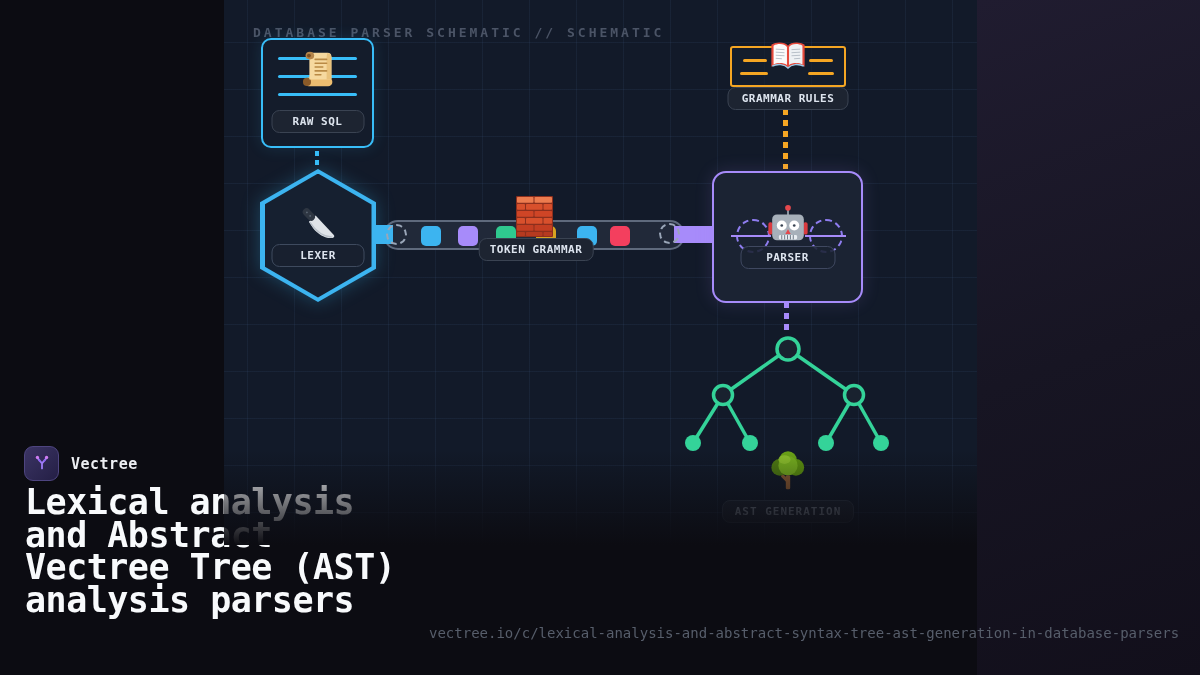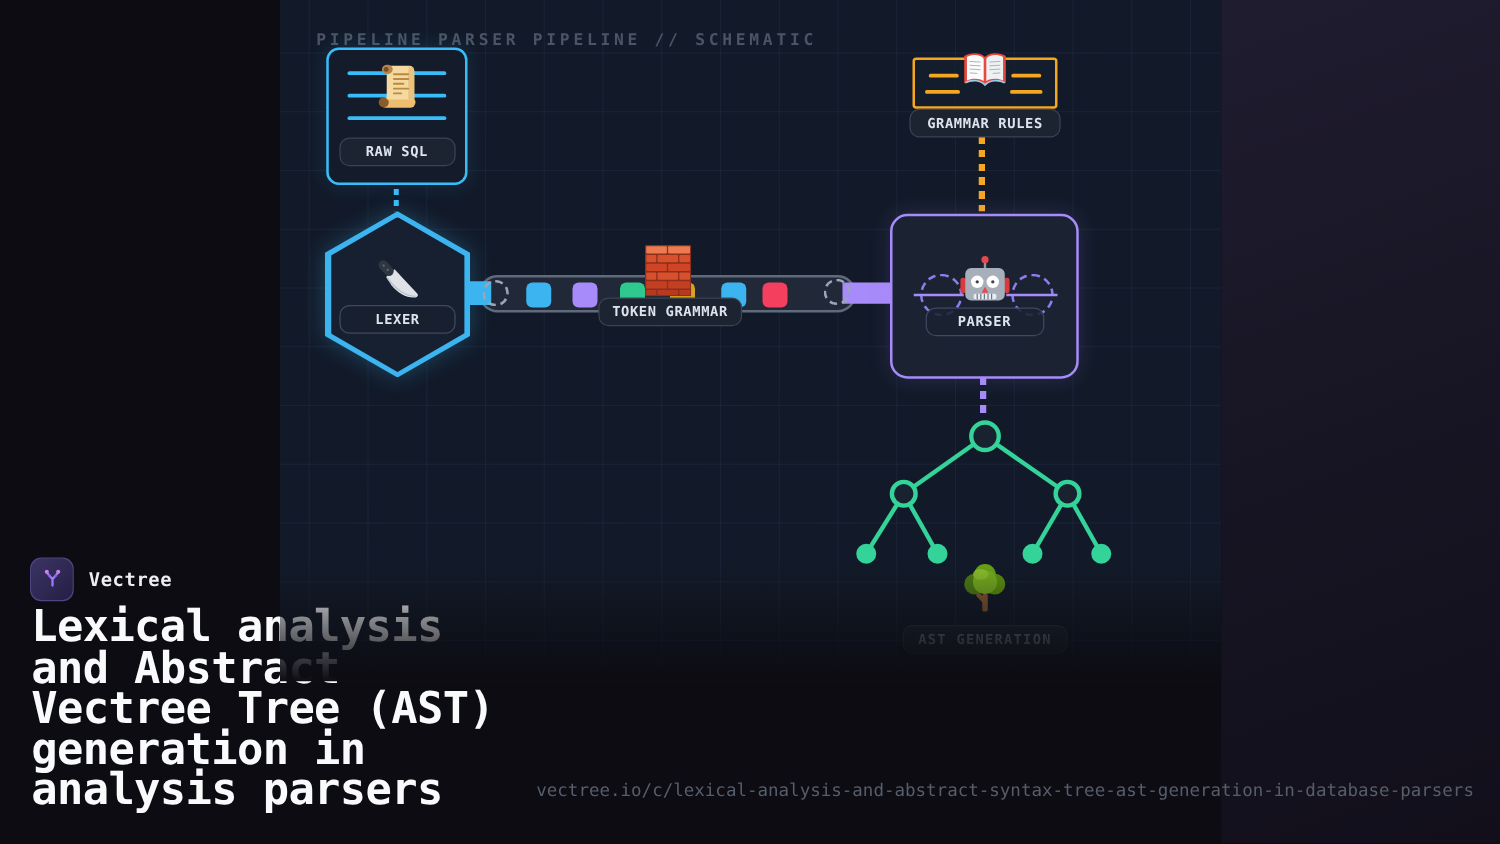--- a/index.html
+++ b/index.html
@@ -123,21 +123,21 @@
 </style>
 </head>
 <body>
 
 <div class="canvas">
 
   <div class="right-band"></div>
 
   <div class="panel">
 
-    <div class="schematic-title">PIPELINE PARSER PIPELINE // SCHEMATIC</div>
+    <div class="schematic-title">DATABASE PARSER SCHEMATIC // SCHEMATIC</div>
 
     <div class="raw-sql">
       <div class="raw-line l1"></div>
       <div class="raw-line l2"></div>
       <div class="raw-line l3"></div>
       <span class="icon">
         <svg width="46" height="46" viewBox="0 0 48 48">
           <rect x="10" y="34" width="29" height="9" rx="4.5" fill="#edbd70"></rect>
           <circle cx="12.5" cy="38.5" r="4.2" fill="#8a5a28"></circle>
           <path d="M15 8 h19 a4 4 0 0 1 4 4 v24 h-23 z" fill="#f6d99f"></path>
@@ -314,19 +314,18 @@
         <circle cx="14.8" cy="10.4" r="1.1" fill="#8b5cf6"></circle>
       </svg>
     </span>
   </div>
   <div class="brand-name">Vectree</div>
 
   <div class="hero">
     <div class="hero-line">Lexical analysis</div>
     <div class="hero-line">and Abstract</div>
     <div class="hero-line">Vectree Tree (AST)</div>
-    <div class="hero-line">generation in</div>
     <div class="hero-line">analysis parsers</div>
   </div>
 
   <div class="footer-url">vectree.io/c/lexical-analysis-and-abstract-syntax-tree-ast-generation-in-database-parsers</div>
 
 </div>
 
 </body></html>

